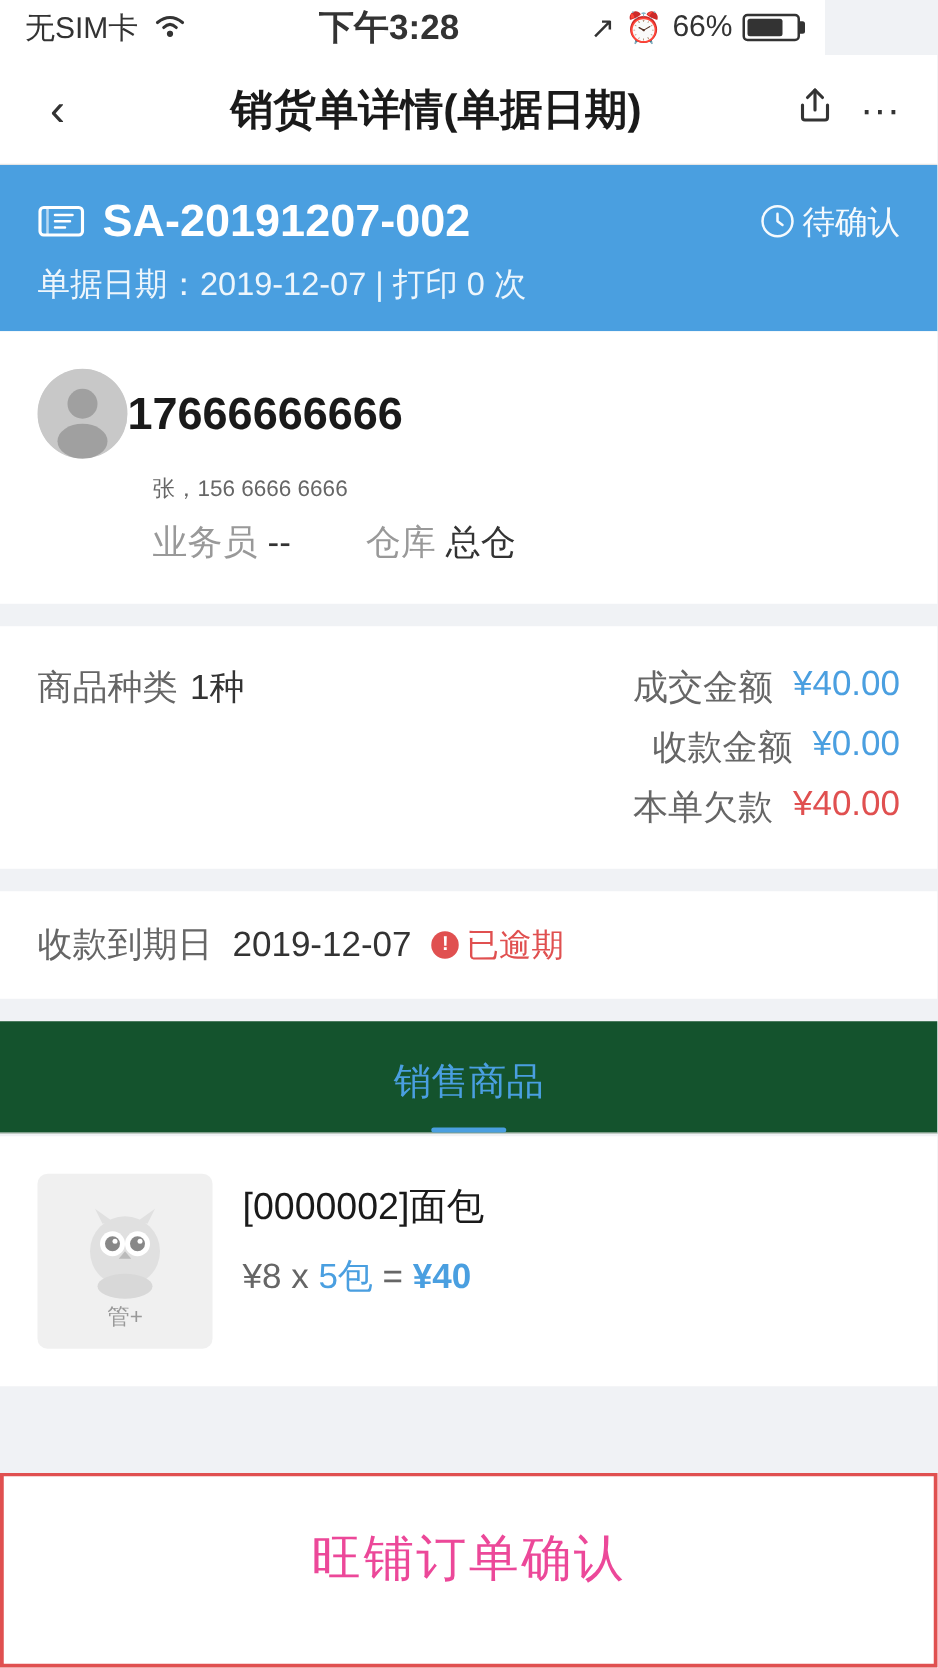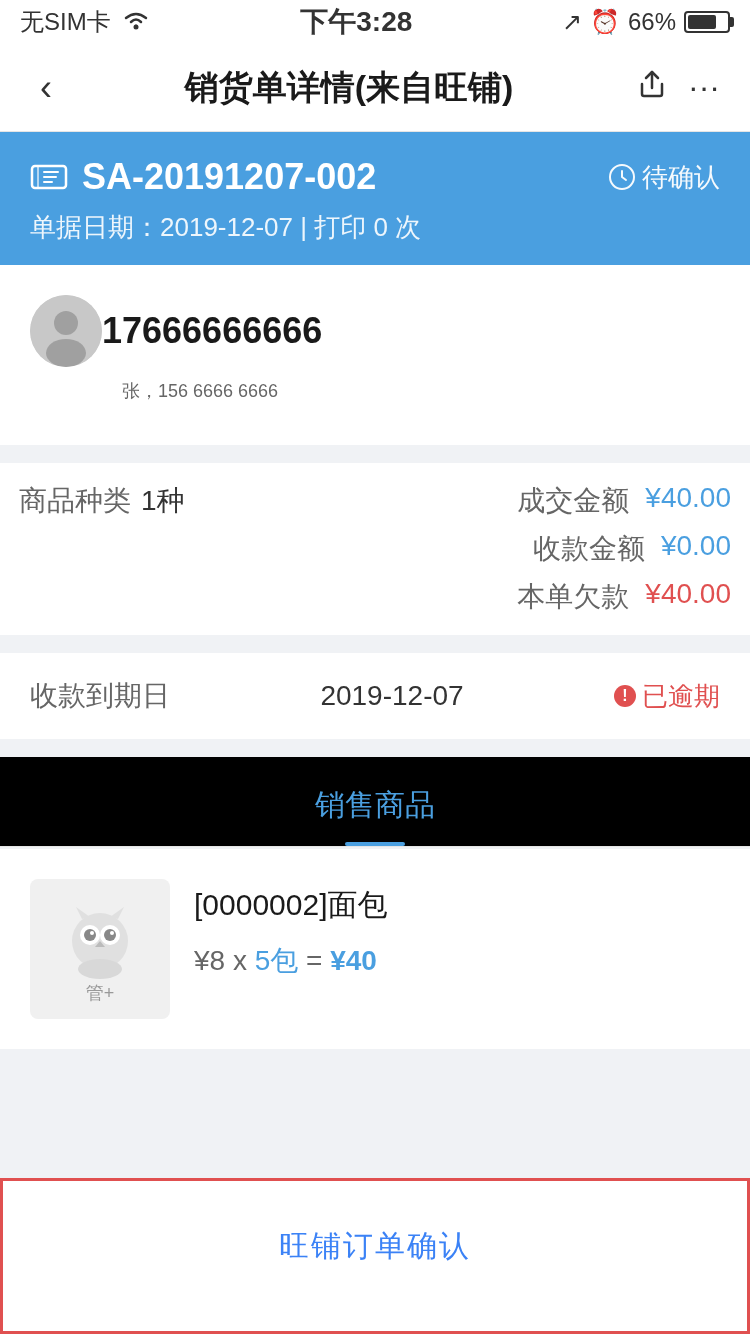--- a/index.html
+++ b/index.html
@@ -8,21 +8,21 @@
       width: 750px;
       min-height: 1334px;
       font-family: -apple-system, "PingFang SC", "Helvetica Neue", Arial, sans-serif;
       background: #f0f2f5;
       font-size: 28px;
       color: #333;
     }
 
     
     .status-bar {
-      width: 750px;
+      width: 660px;
       height: 44px;
       background: #fff;
       display: flex;
       align-items: center;
       justify-content: space-between;
       padding: 0 20px;
       font-size: 24px;
       font-weight: 500;
     }
     .status-left { display: flex; align-items: center; gap: 10px; }
@@ -164,21 +164,21 @@
     }
     .customer-meta-item + .customer-meta-item {
       margin-left: 60px;
     }
     .meta-label { color: #999; }
     .meta-value { color: #333; }
 
     
     .summary-section {
       background: #fff;
-      padding: 19px;
+      padding: 30px;
     }
     .summary-row {
       display: flex;
       justify-content: space-between;
       align-items: flex-start;
     }
     .summary-left {
       display: flex;
       align-items: center;
       gap: 10px;
@@ -206,21 +206,20 @@
 
     
     .due-section {
       background: #fff;
       padding: 24px 30px;
       font-size: 28px;
       color: #666;
       display: flex;
       align-items: center;
       gap: 16px;
-      justify-content: space-between;
     }
     .due-date { color: #333; }
     .overdue-badge {
       background: transparent;
       color: #e05050;
       font-size: 26px;
       display: flex;
       align-items: center;
       gap: 6px;
     }
@@ -229,21 +228,21 @@
       border-radius: 50%;
       background: #e05050;
       display: flex; align-items: center; justify-content: center;
       color: #fff;
       font-size: 16px;
       font-weight: 700;
     }
 
     
     .tabs-section {
-      background: #000000;
+      background: #14532d;
       display: flex;
       border-bottom: 1px solid #e5e5e5;
       align-items: flex-end;
     }
     .tab {
       flex: 1;
       text-align: center;
       padding: 28px 0 20px;
       font-size: 30px;
       color: #999;
@@ -312,22 +311,22 @@
       background: #fff;
       padding: 20px 30px 40px;
       border: 3px solid #e05050;
     }
     .confirm-btn {
       width: 100%;
       height: 90px;
       background: #fff;
       border: none;
       border-radius: 8px;
-      font-size: 30px;
-      color: #3b82f6;
+      font-size: 40px;
+      color: #ec4899;
       font-weight: 500;
       cursor: pointer;
       letter-spacing: 2px;
     }
   </style>
 </head>
 <body>
 
 <div class="status-bar">
   <div class="status-left">
@@ -347,21 +346,21 @@
     <span>⏰</span>
     <span>66%</span>
     <div class="battery-icon">
       <div class="battery-fill"></div>
     </div>
   </div>
 </div>
 
 <div class="nav-bar">
   <span class="nav-back">‹</span>
-  <span class="nav-title">销货单详情(来自旺铺)</span>
+  <span class="nav-title">销货单详情(单据日期)</span>
   <div class="nav-actions">
     <span class="nav-share">
       <svg width="32" height="32" viewBox="0 0 32 32">
         <path d="M6 16 L6 26 Q6 28 8 28 L24 28 Q26 28 26 26 L26 16" stroke="#333" stroke-width="2.5" fill="none" stroke-linecap="round" stroke-linejoin="round"></path>
         <path d="M16 4 L16 20" stroke="#333" stroke-width="2.5" stroke-linecap="round"></path>
         <path d="M10 10 L16 4 L22 10" stroke="#333" stroke-width="2.5" fill="none" stroke-linecap="round" stroke-linejoin="round"></path>
       </svg>
     </span>
     <span class="nav-more">···</span>
   </div>
@@ -395,20 +394,28 @@
         <svg width="72" height="72" viewBox="0 0 72 72">
           <circle cx="36" cy="36" r="36" fill="#c8c8c8"></circle>
           <circle cx="36" cy="28" r="12" fill="#a0a0a0"></circle>
           <ellipse cx="36" cy="58" rx="20" ry="14" fill="#a0a0a0"></ellipse>
         </svg>
       </div>
       <span class="customer-phone">17666666666</span>
     </div>
     <div class="customer-name">张，156 6666 6666</div>
     <div class="customer-meta">
+      <div class="customer-meta-item">
+        <span class="meta-label">业务员</span>
+        <span class="meta-value">--</span>
+      </div>
+      <div class="customer-meta-item" style="margin-left:60px">
+        <span class="meta-label">仓库</span>
+        <span class="meta-value">总仓</span>
+      </div>
     </div>
   </div>
 </div>
 
 <div class="card">
   <div class="summary-section">
     <div class="summary-row">
       <div class="summary-left">
         <span>商品种类</span>
         <span class="summary-count">1种</span>

